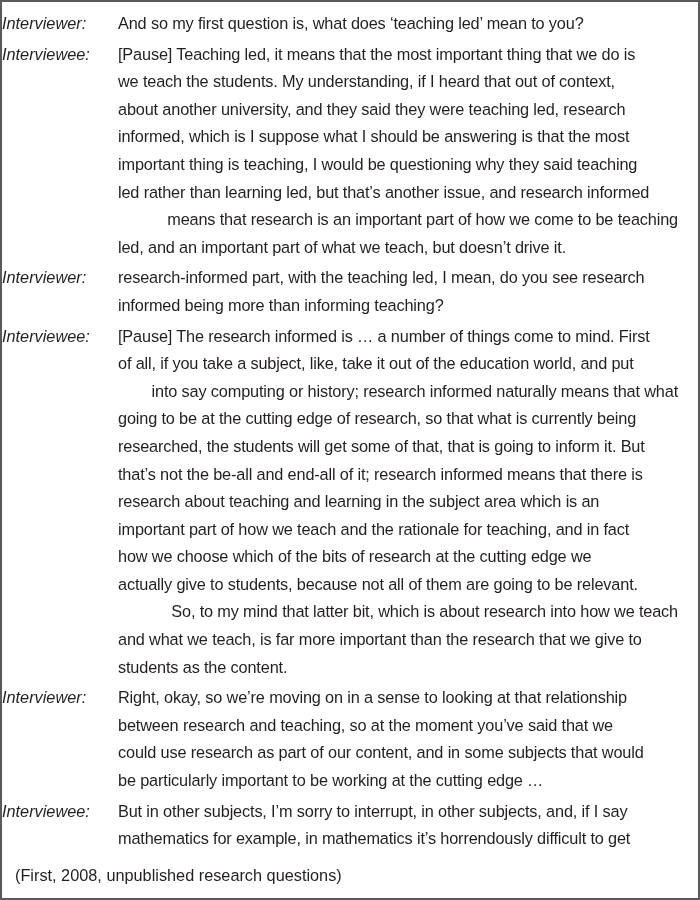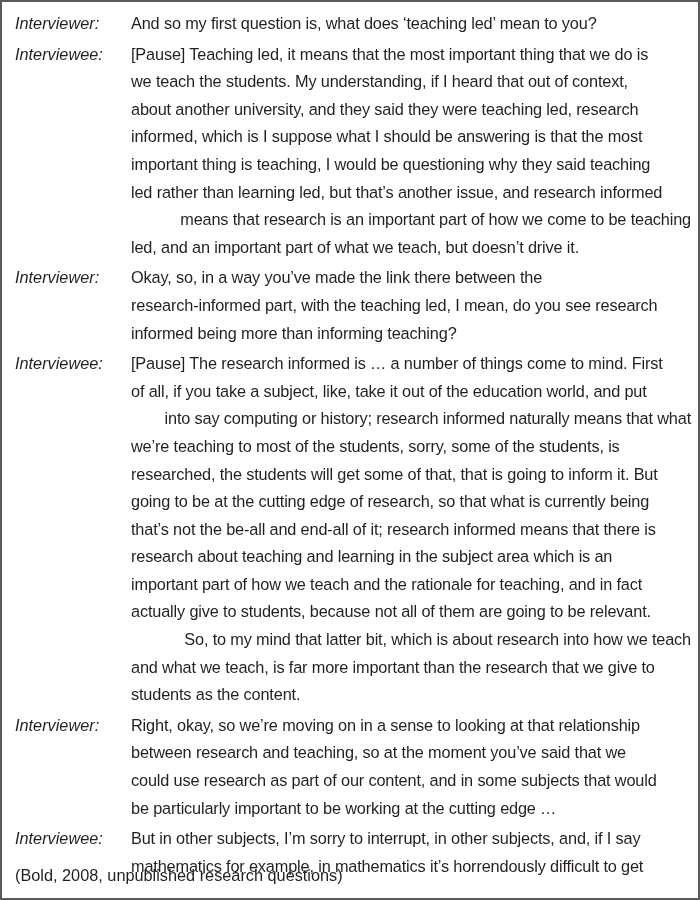--- a/index.html
+++ b/index.html
@@ -10,21 +10,21 @@
       border: 2px solid #5a5a5a;
       background: #ffffff;
     }
     .transcript {
       position: absolute; left: 0; top: 8px; width: 696px;
       font-family: "Liberation Sans", sans-serif;
       font-size: 16.3px; line-height: 27.6px; color: #231f20;
     }
     .turn { display: flex; margin-bottom: 3px; }
     .speaker {
-      width: 116px; flex: 0 0 116px; padding-left: 13px;
+      width: 116px; flex: 0 0 116px; padding-left: 0;
       font-style: italic; color: #231f20;
     }
     .utterance { width: 560px; flex: 0 0 560px; letter-spacing: -0.15px; }
     .source {
       position: absolute; left: 13px; top: 860px;
       font-family: "Liberation Sans", sans-serif;
       font-size: 16.3px; line-height: 27px; color: #231f20;
     }
   </style>
 </head>
@@ -47,37 +47,36 @@
           <div style="white-space: nowrap;">informed, which is I suppose what I should be answering is that the most</div>
           <div style="white-space: nowrap;">important thing is teaching, I would be questioning why they said teaching</div>
           <div style="white-space: nowrap;">led rather than learning led, but that’s another issue, and research informed</div>
           <div style="white-space: nowrap; text-align: right;">means that research is an important part of how we come to be teaching</div>
           <div style="white-space: nowrap;">led, and an important part of what we teach, but doesn’t drive it.</div>
         </div>
       </div>
       <div class="turn">
         <div class="speaker">Interviewer:</div>
         <div class="utterance">
-          <div style="white-space: nowrap;">Okay, so, in a way you’ve made the link there between the</div>
           <div style="white-space: nowrap;">research-informed part, with the teaching led, I mean, do you see research</div>
           <div style="white-space: nowrap;">informed being more than informing teaching?</div>
         </div>
       </div>
       <div class="turn">
         <div class="speaker">Interviewee:</div>
         <div class="utterance">
           <div style="white-space: nowrap;">[Pause] The research informed is … a number of things come to mind. First</div>
           <div style="white-space: nowrap;">of all, if you take a subject, like, take it out of the education world, and put</div>
           <div style="white-space: nowrap; text-align: right;">into say computing or history; research informed naturally means that what</div>
-          <div style="white-space: nowrap;">we’re teaching to most of the students, sorry, some of the students, is</div>
+          <div style="white-space: nowrap;">going to be at the cutting edge of research, so that what is currently being</div>
           <div style="white-space: nowrap;">researched, the students will get some of that, that is going to inform it. But</div>
-          <div style="white-space: nowrap;">going to be at the cutting edge of research, so that what is currently being</div>
           <div style="white-space: nowrap;">that’s not the be-all and end-all of it; research informed means that there is</div>
           <div style="white-space: nowrap;">research about teaching and learning in the subject area which is an</div>
           <div style="white-space: nowrap;">important part of how we teach and the rationale for teaching, and in fact</div>
+          <div style="white-space: nowrap;">how we choose which of the bits of research at the cutting edge we</div>
           <div style="white-space: nowrap;">actually give to students, because not all of them are going to be relevant.</div>
           <div style="white-space: nowrap; text-align: right;">So, to my mind that latter bit, which is about research into how we teach</div>
           <div style="white-space: nowrap;">and what we teach, is far more important than the research that we give to</div>
           <div style="white-space: nowrap;">students as the content.</div>
         </div>
       </div>
       <div class="turn">
         <div class="speaker">Interviewer:</div>
         <div class="utterance">
           <div style="white-space: nowrap;">Right, okay, so we’re moving on in a sense to looking at that relationship</div>
@@ -87,14 +86,14 @@
         </div>
       </div>
       <div class="turn">
         <div class="speaker">Interviewee:</div>
         <div class="utterance">
           <div style="white-space: nowrap;">But in other subjects, I’m sorry to interrupt, in other subjects, and, if I say</div>
           <div style="white-space: nowrap;">mathematics for example, in mathematics it’s horrendously difficult to get</div>
         </div>
       </div>
     </div>
-  <div class="source">(Bold, 2008, unpublished research questions)</div>
+  <div class="source">(First, 2008, unpublished research questions)</div>
 </div>
 
 </body></html>

